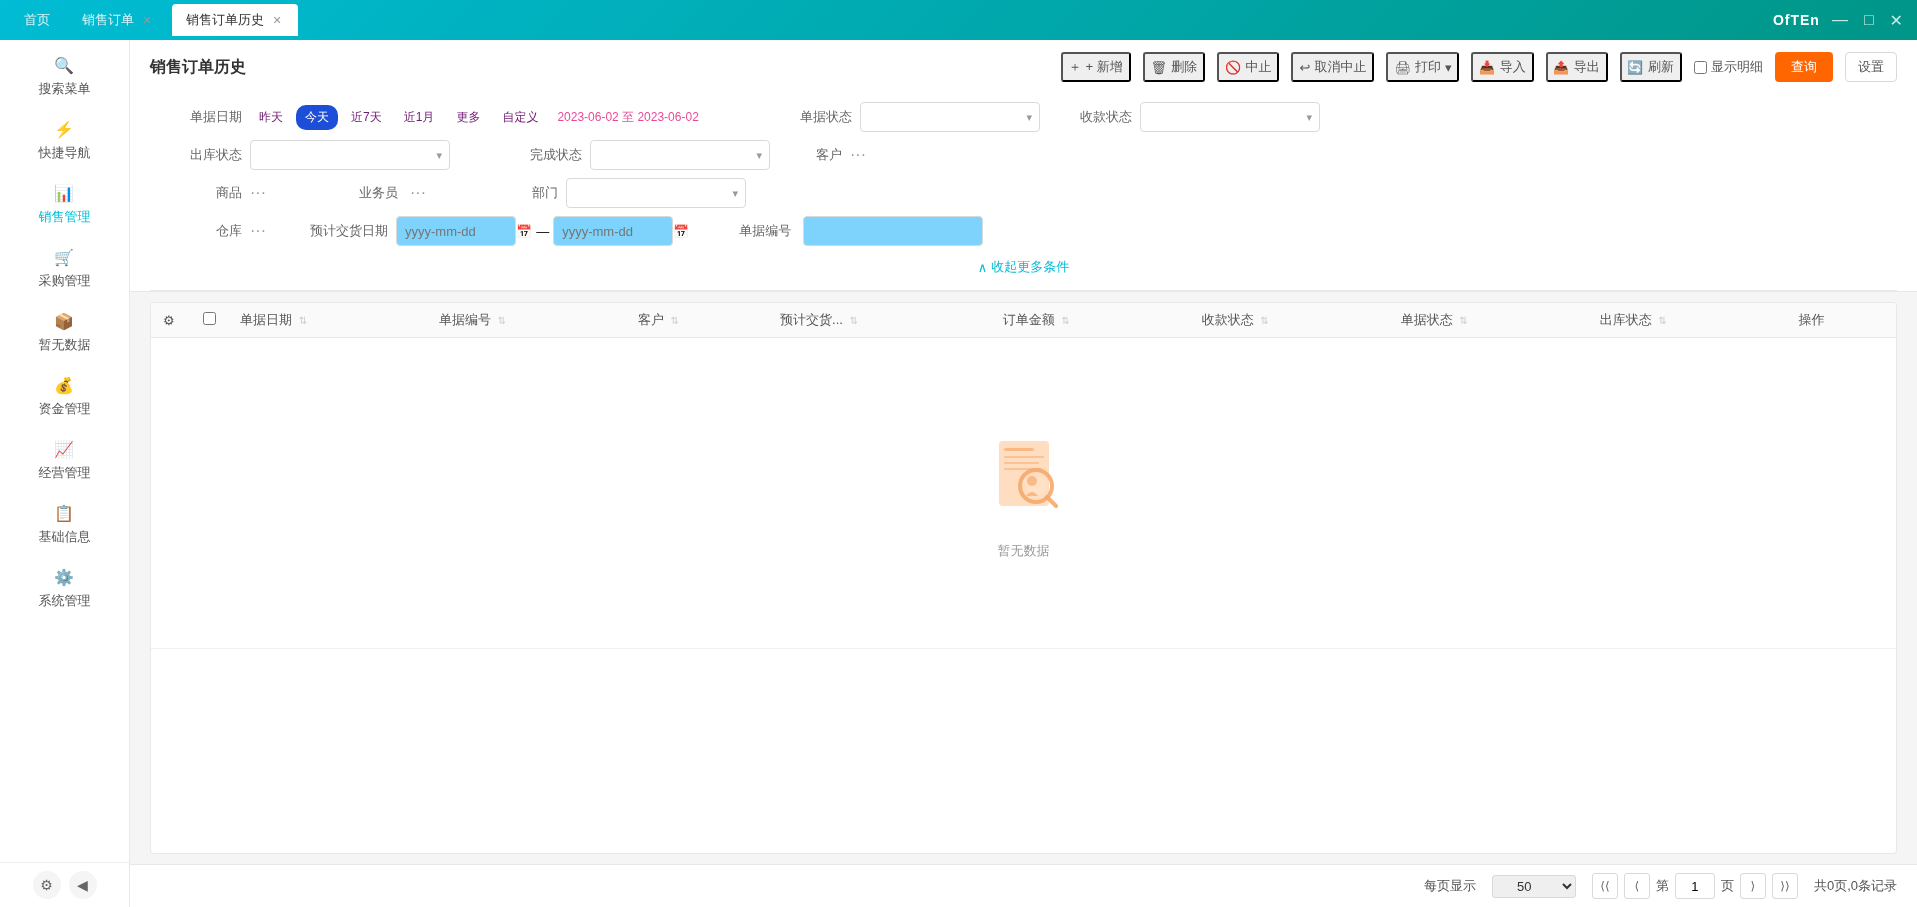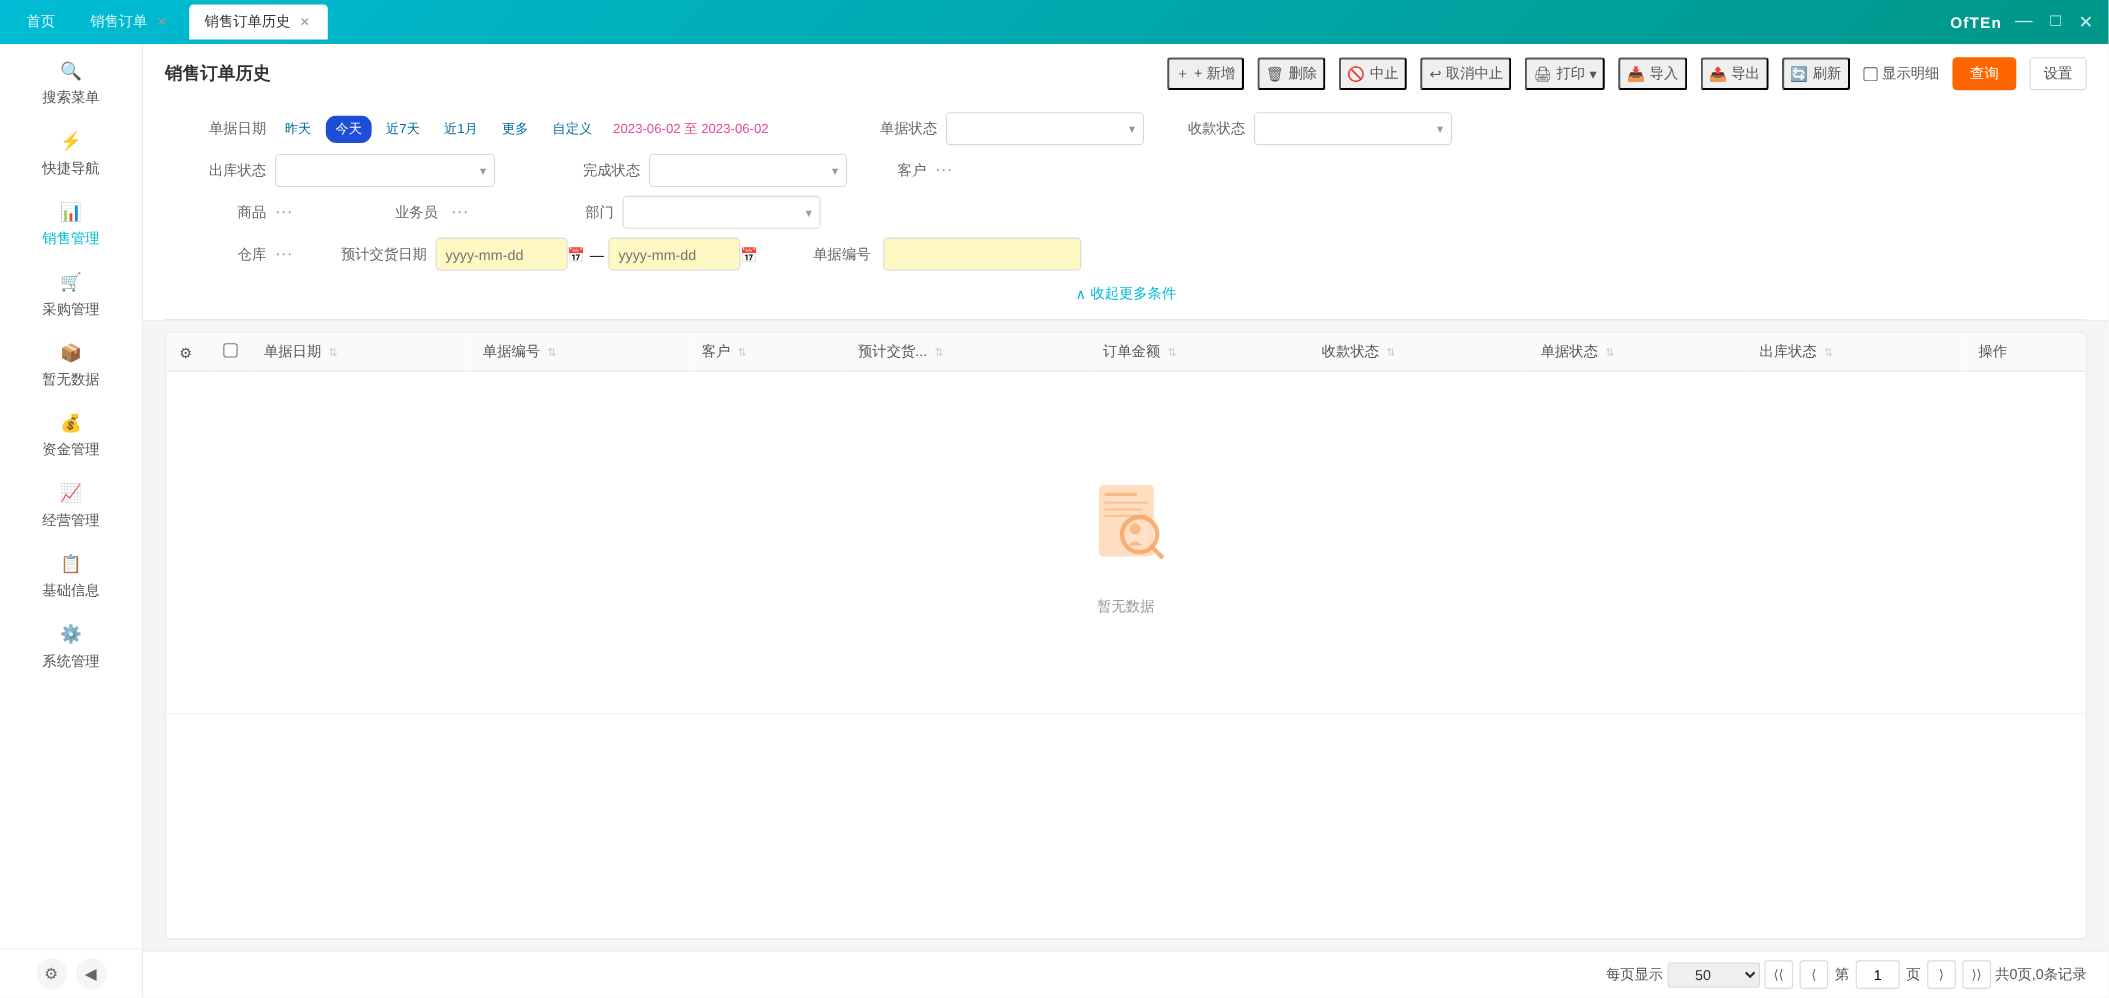--- a/index.html
+++ b/index.html
@@ -218,21 +218,21 @@
       max-width: 400px;
     }
     .filter-input {
       border: 1px solid #d9d9d9;
       border-radius: 4px;
       padding: 4px 8px;
       height: 30px;
       font-size: 13px;
       color: #333;
       outline: none;
-      background: #fef9c3;
+      background: #7dd3fc;
     }
     .filter-select {
       border: 1px solid #d9d9d9;
       border-radius: 4px;
       padding: 4px 8px;
       height: 30px;
       font-size: 13px;
       color: #333;
       outline: none;
       background: #fff;
@@ -257,21 +257,21 @@
     .date-quick-btns {
       display: flex;
       align-items: center;
       gap: 4px;
     }
     .date-quick-btn {
       padding: 3px 8px;
       border-radius: 3px;
       cursor: pointer;
       font-size: 12px;
-      color: #0369a1;
+      color: #701a75;
       border: 1px solid transparent;
     }
     .date-quick-btn.active {
       background: #1d4ed8;
       color: #fff;
       border-radius: 10px;
     }
     .date-range-text {
       font-size: 12px;
       color: #ec4899;
@@ -351,21 +351,21 @@
     }
 
     
     .table-footer {
       padding: 8px 20px;
       background: #fff;
       border-top: 1px solid #e8e8e8;
       display: flex;
       align-items: center;
       justify-content: flex-end;
-      gap: 4px;
+      gap: 16px;
       color: #555;
       font-size: 13px;
     }
     .pagination {
       display: flex;
       align-items: center;
       gap: 6px;
     }
     .page-size-select {
       border: 1px solid #d9d9d9;

